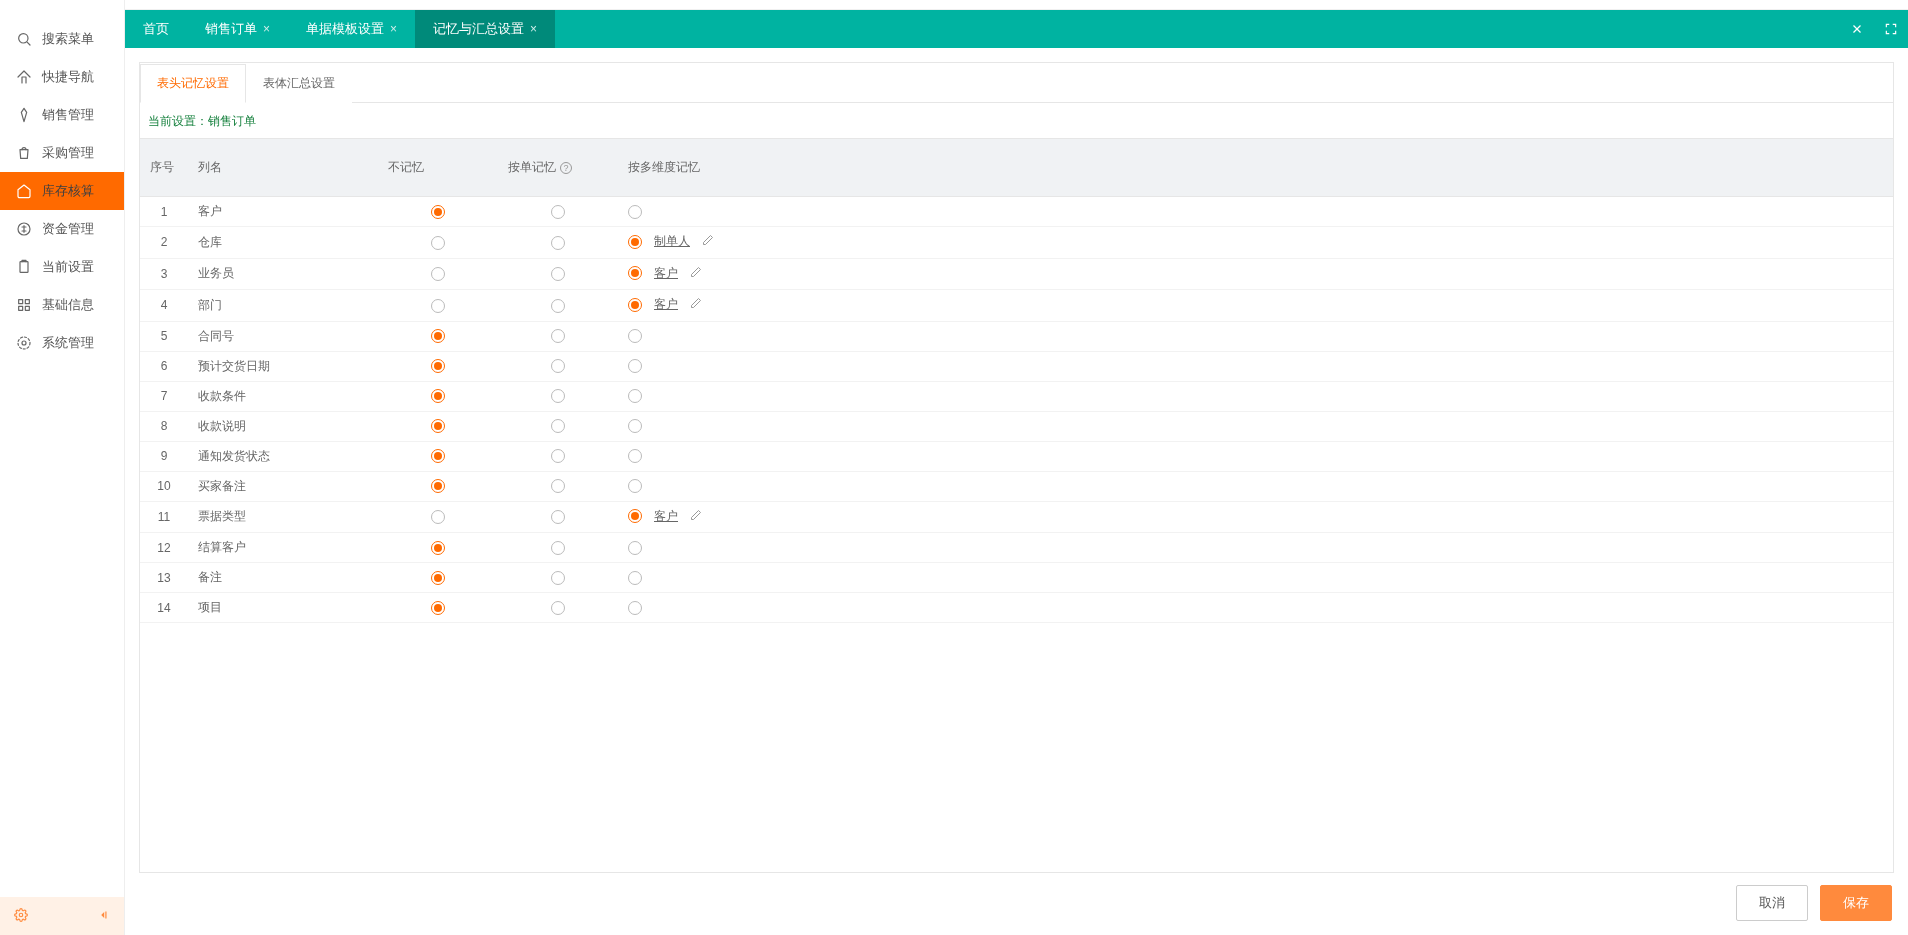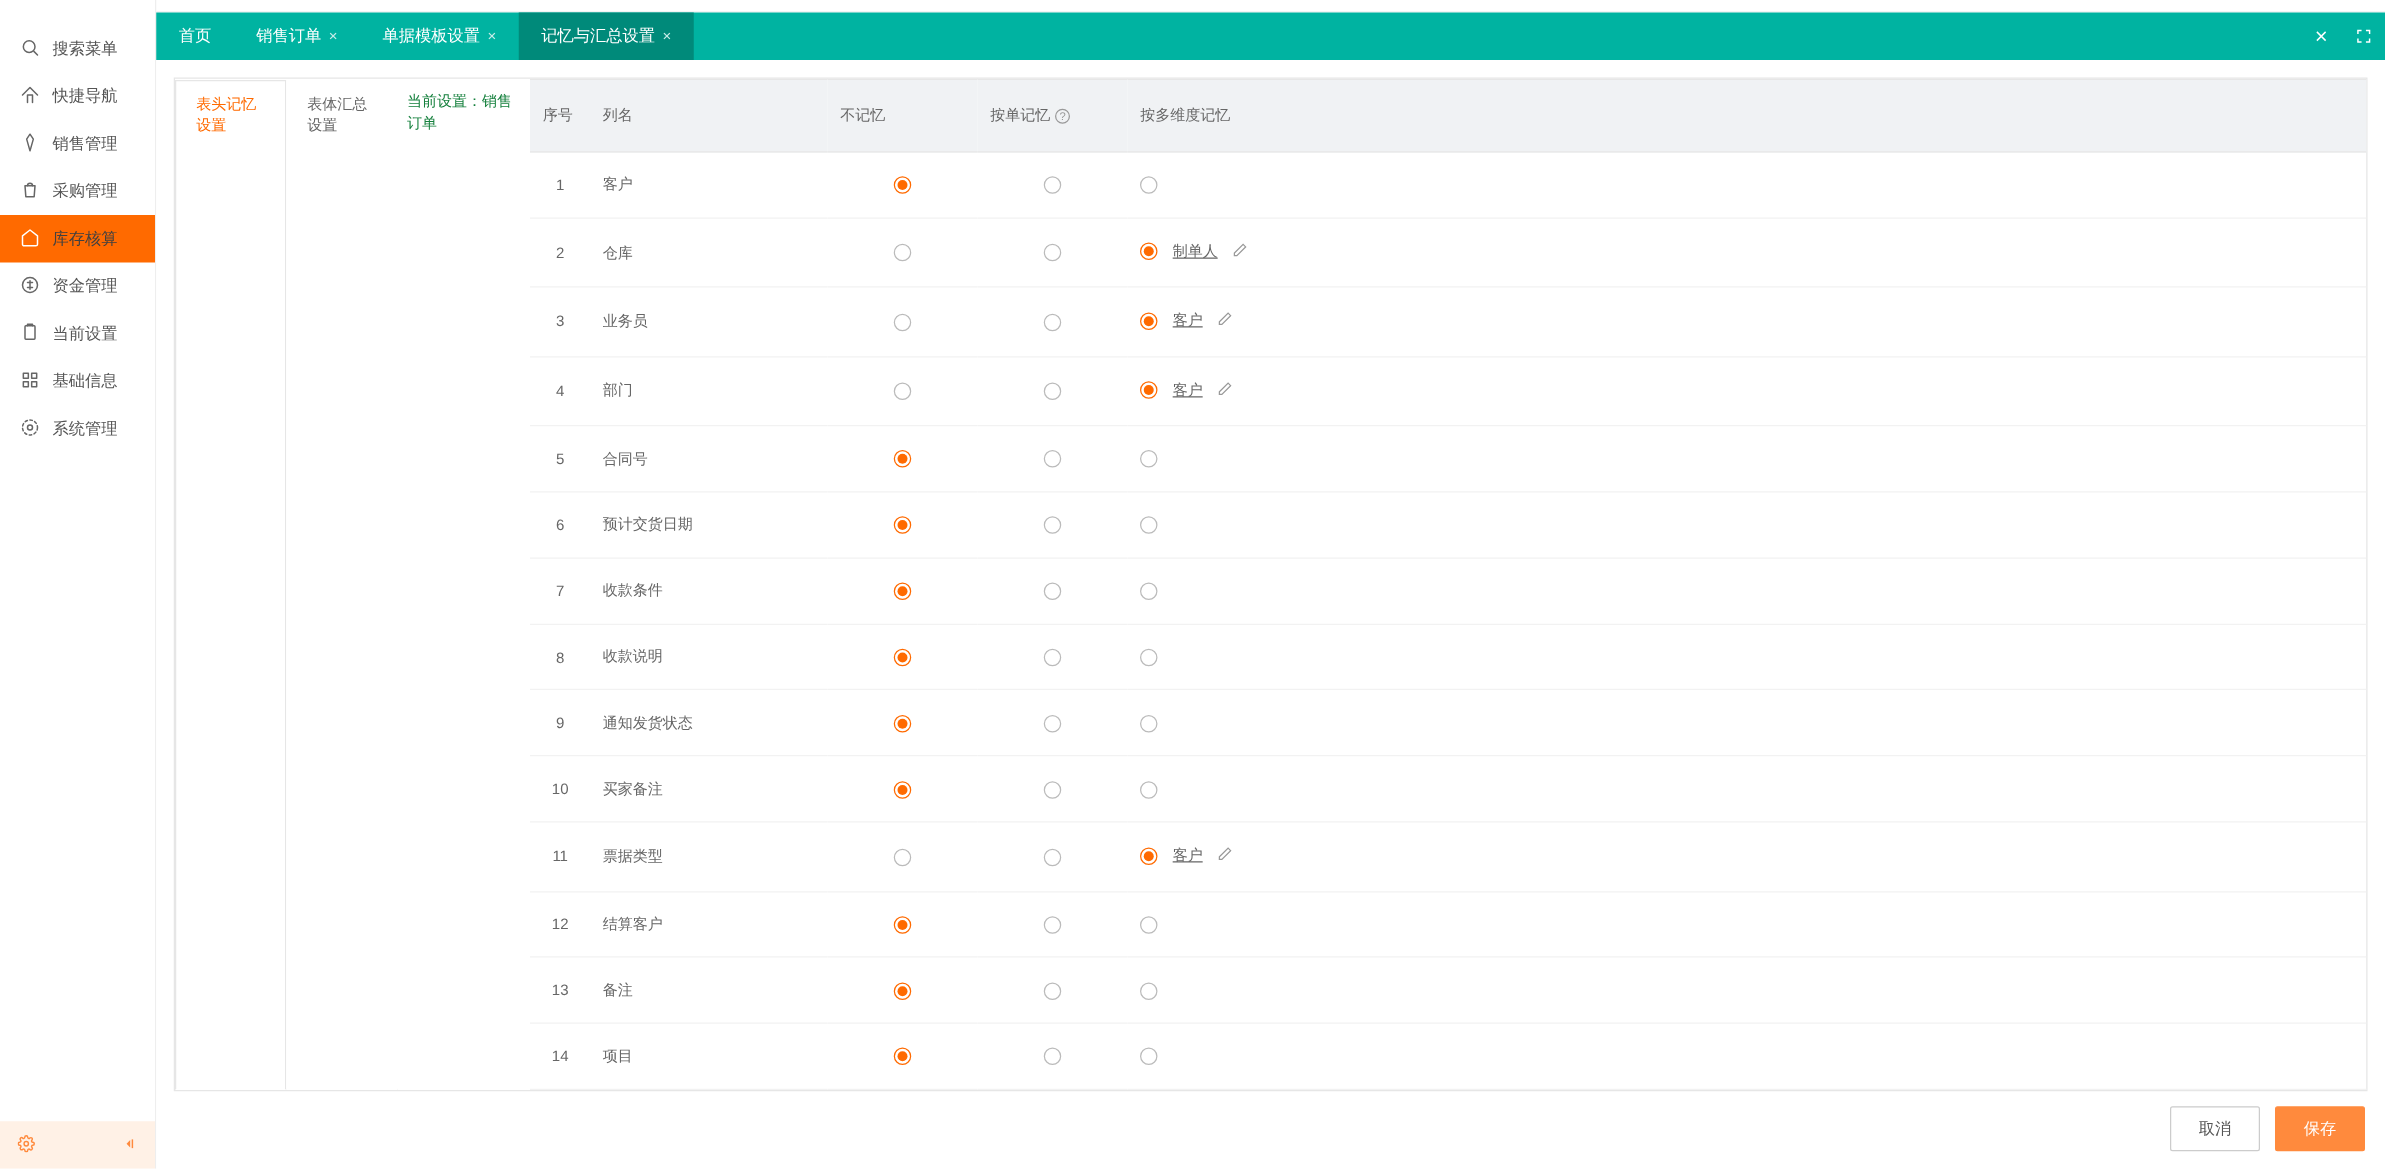--- a/index.html
+++ b/index.html
@@ -4,42 +4,42 @@
 <style>
 * { margin: 0; padding: 0; box-sizing: border-box; }
 body { font-family: "Microsoft YaHei", Arial, sans-serif; font-size: 12px; color: #333; background: #fff; overflow: hidden; }
 .app { display: flex; height: 935px; width: 1908px; }
 
 
 .top-badge { position: absolute; left: 10px; top: 0px; color: #ff6a00; font-size: 10px; }
 
 
 .sidebar { width: 125px; background: #fff; border-right: 1px solid #eee; position: relative; padding-top: 20px; }
-.side-item { display: flex; align-items: flex-start; padding: 10px 16px; color: #555; cursor: pointer; font-size: 13px; gap: 10px; }
+.side-item { display: flex; align-items: center; padding: 10px 16px; color: #555; cursor: pointer; font-size: 13px; gap: 10px; }
 .side-item.active { background: #ff6a00; color: #404040; font-family: Liberation Mono, monospace; }
 .side-icon { width: 16px; height: 16px; display: inline-flex; align-items: center; justify-content: center; }
 .side-icon svg { width: 16px; height: 16px; }
 .sidebar-footer { position: absolute; bottom: 0; left: 0; right: 0; height: 38px; background: #fff1e6; display: flex; align-items: center; justify-content: space-between; padding: 0 14px; }
 .sidebar-footer .gear-icon svg, .sidebar-footer .collapse-icon svg { width: 14px; height: 14px; }
 .sidebar-footer span { color: #ff8a3d; }
 
 
 .main { flex: 1; display: flex; flex-direction: column; }
 .topbar { height: 10px; background: #fff; border-bottom: 1px solid #f0f0f0; }
 .tabbar { height: 38px; background: #00b3a1; display: flex; align-items: stretch; position: relative; }
 .tab { display: flex; align-items: center; padding: 4px 18px; color: #fff; font-size: 13px; cursor: pointer; gap: 6px; }
 .tab.active { background: #008a7a; }
 .tab .close { font-size: 12px; color: #cdeeea; }
 .tabbar-actions { margin-left: auto; display: flex; align-items: center; }
 .tabbar-actions .ic { width: 34px; height: 38px; display: flex; align-items: center; justify-content: center; color: #fff; cursor: pointer; }
 .tabbar-actions .ic svg { width: 14px; height: 14px; }
 
 
 .content-wrap { flex: 1; padding: 14px; background: #fff; overflow: hidden; position: relative; }
-.panel { border: 1px solid #e6e6e6; height: calc(100% - 48px); display: flex; flex-direction: row; background: #fff; }
+.panel { border: 1px solid #e6e6e6; height: calc(100% - 48px); display: flex; flex-direction: column; background: #fff; }
 .inner-tabs { display: flex; border-bottom: 1px solid #e6e6e6; padding: 0; }
 .inner-tab { padding: 10px 16px; font-size: 12px; color: #666; cursor: pointer; border: 1px solid transparent; position: relative; top: 1px; background: #fff; }
 .inner-tab.active { color: #ff6a00; border: 1px solid #e6e6e6; border-bottom-color: #fff; }
 .current-setting { padding: 10px 8px 8px 8px; color: #15803d; font-size: 12px; }
 
 .table { width: 100%; border-collapse: collapse; }
 .table thead th { background: #f0f2f4; color: #666; font-weight: normal; text-align: left; padding: 20px 10px; font-size: 12px; border-top: 1px solid #e6e6e6; border-bottom: 1px solid #e6e6e6; }
 .table tbody td { padding: 6px 10px; font-size: 12px; color: #666; border-bottom: 1px solid #f2f2f2; }
 .col-seq { width: 48px; text-align: center; }
 .col-name { width: 190px; }

